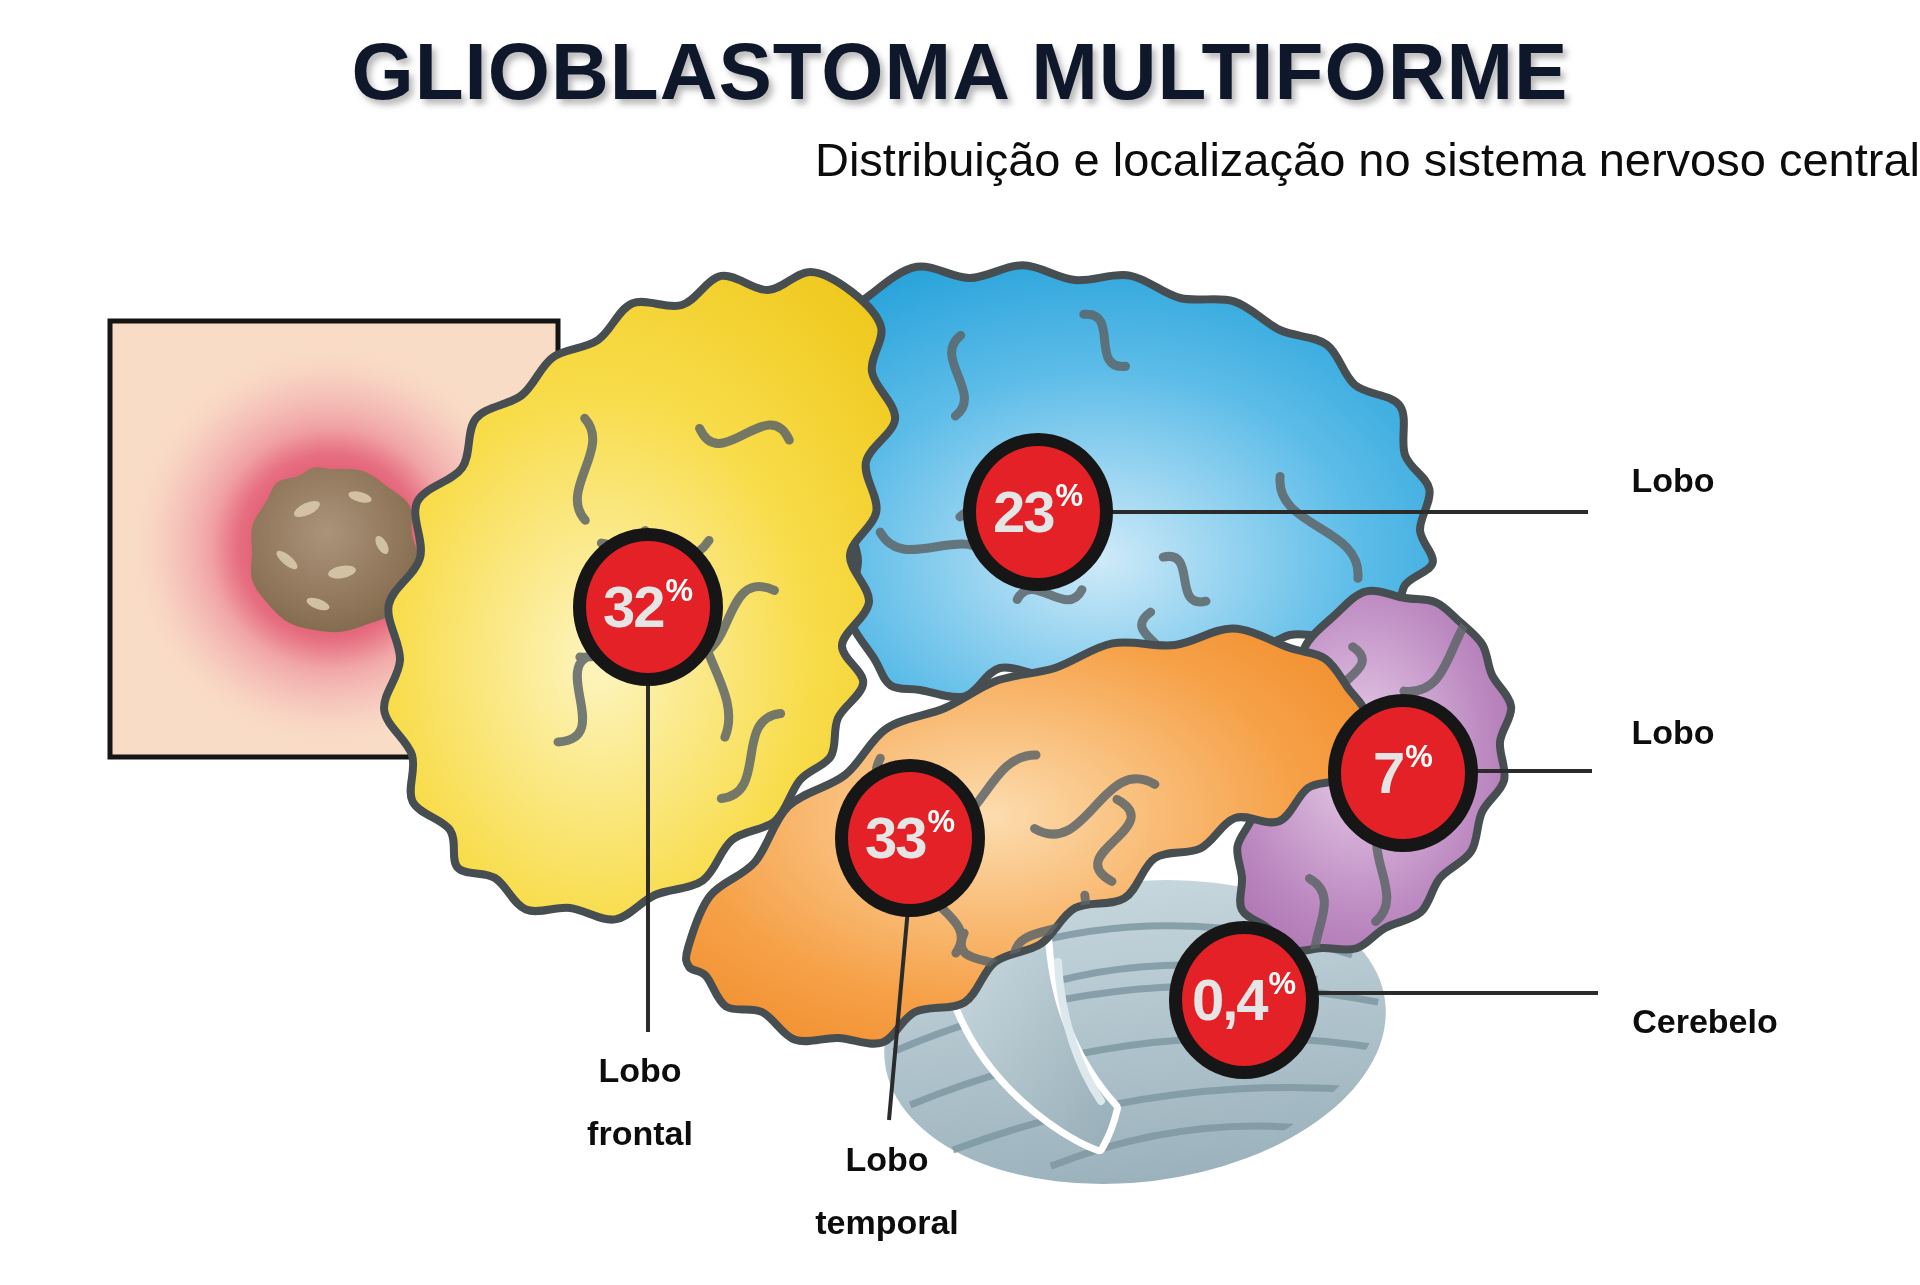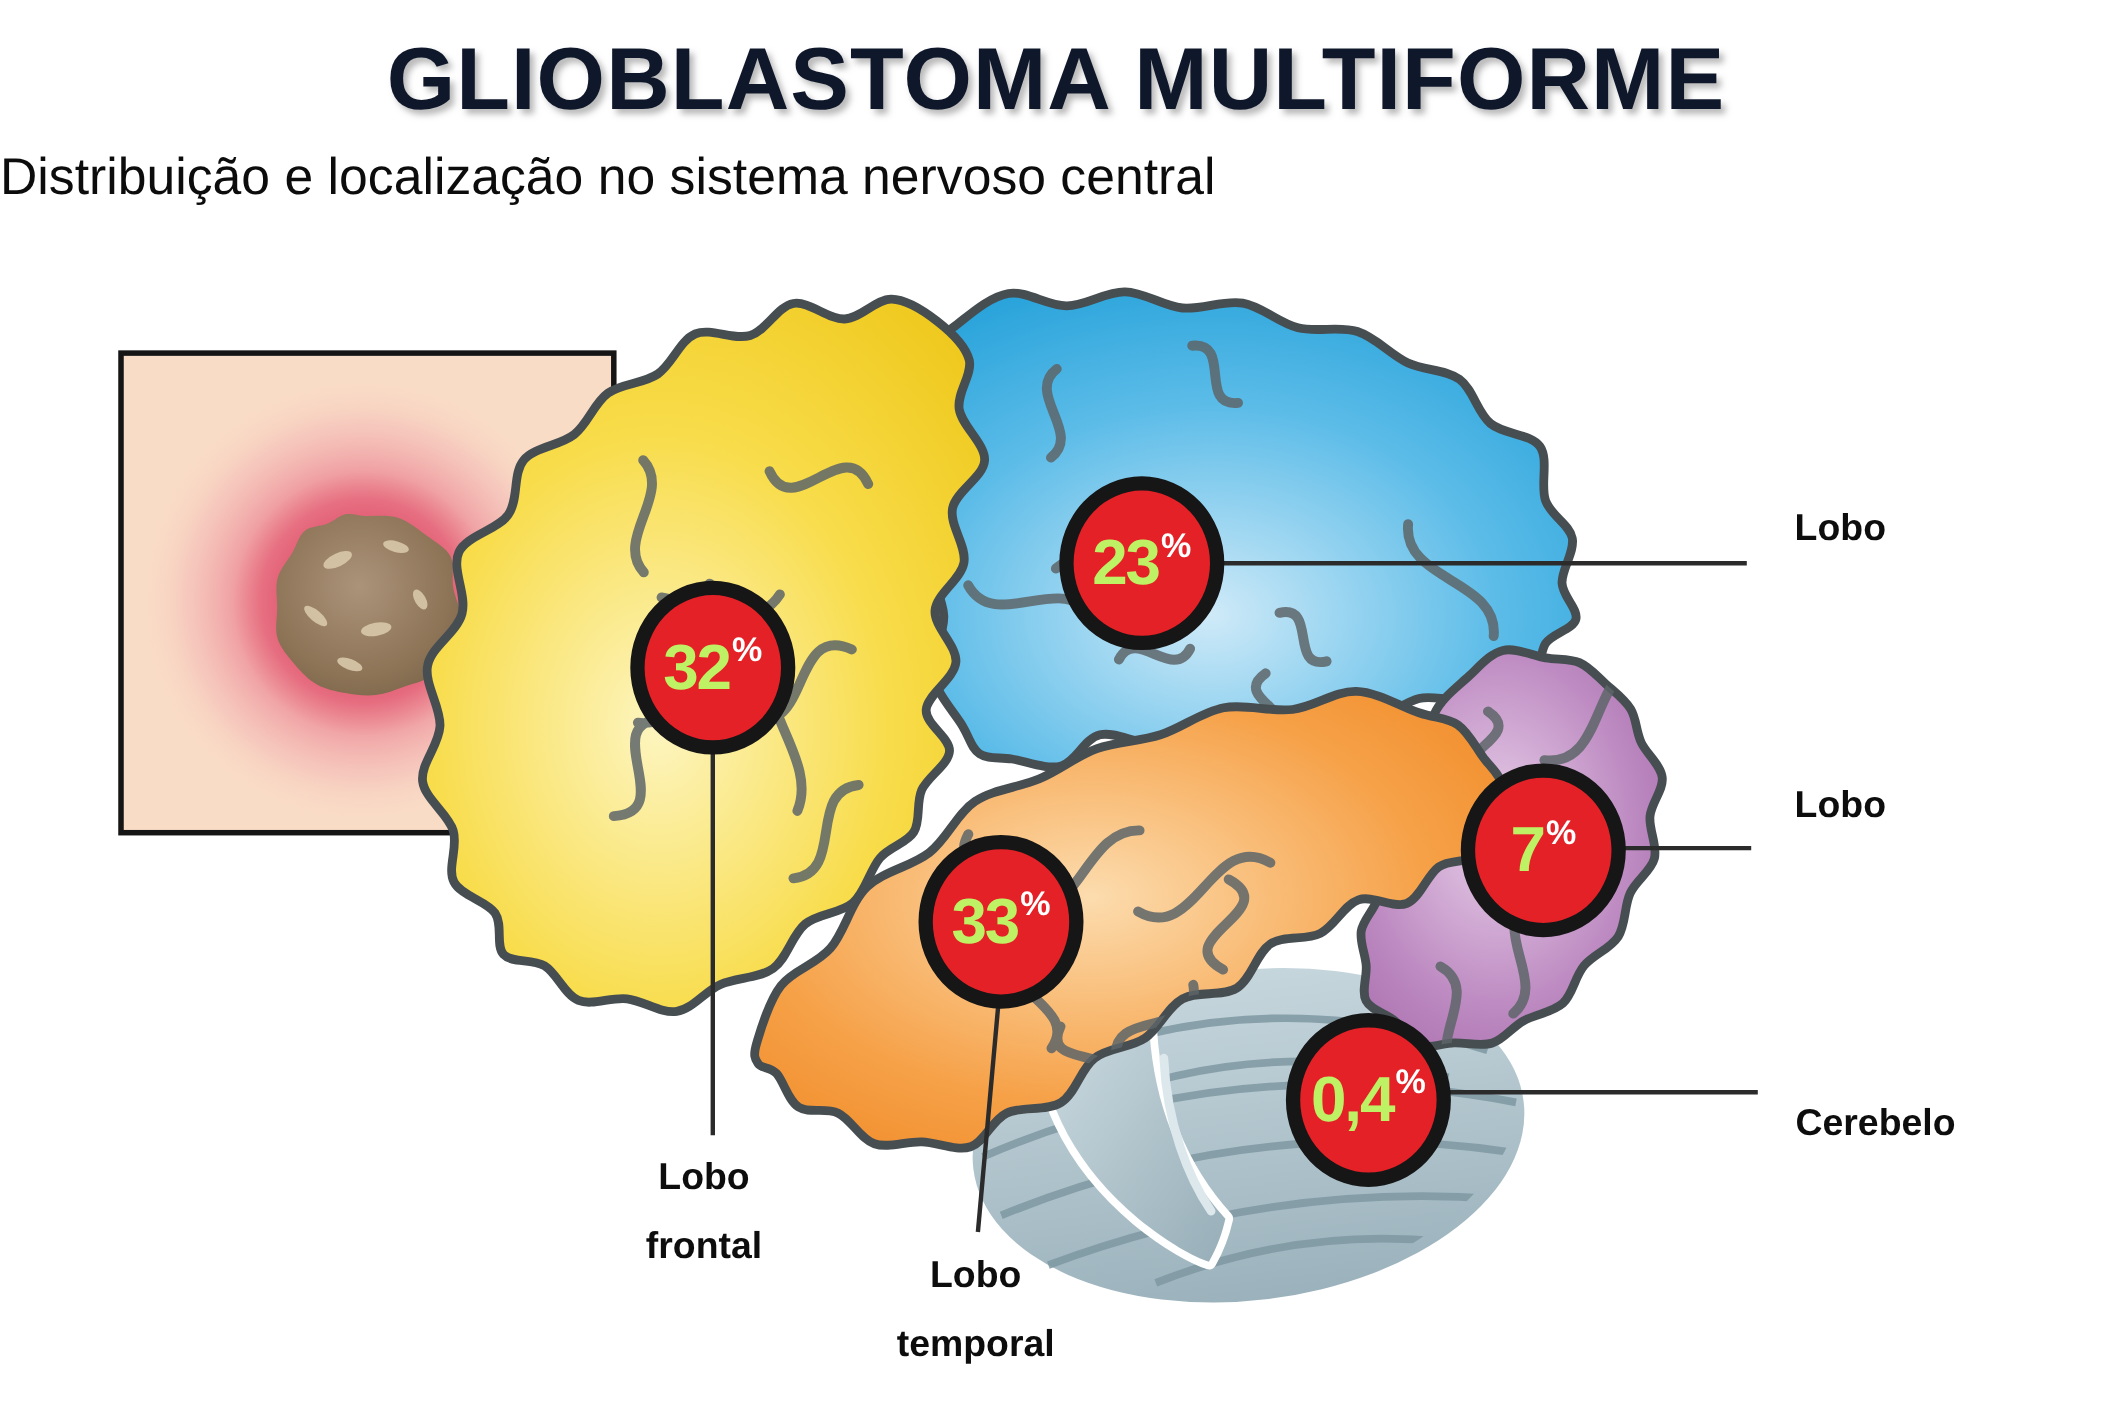--- a/index.html
+++ b/index.html
@@ -3,27 +3,27 @@
 <meta charset="utf-8">
 <style>
   html,body{margin:0;padding:0;background:#ffffff;}
   .stage{position:relative;width:1920px;height:1285px;background:#ffffff;overflow:hidden;
          font-family:"Liberation Sans",sans-serif;}
   #brain-svg{position:absolute;left:0;top:0;width:1920px;height:1285px;}
 
   .title{position:absolute;left:0;top:26px;width:1920px;text-align:center;
          font-size:80px;font-weight:bold;letter-spacing:1px;color:#0f172a;
          text-shadow:4px 5px 6px rgba(125,125,125,0.55);}
-  .subtitle{position:absolute;left:0;top:132px;width:1920px;text-align:left;
+  .subtitle{position:absolute;left:0;top:132px;width:1920px;text-align:right;
          font-size:47px;font-weight:400;color:#0c0c0c;}
 
   .marker{position:absolute;width:124px;height:132px;border:13px solid #161616;
           border-radius:50%;background:#e32126;display:flex;align-items:center;
           justify-content:center;box-sizing:content-box;}
-  .marker .val{color:#bef264;font-size:58px;font-weight:bold;letter-spacing:-2px;line-height:1;}
+  .marker .val{color:#e5e5e5;font-size:58px;font-weight:bold;letter-spacing:-2px;line-height:1;}
   .marker .unit{color:#ffffff;font-size:31px;font-weight:bold;line-height:1;
                 transform:translateY(-17px);margin-left:2px;}
 
   .lobe-label{position:absolute;width:400px;text-align:center;color:#0d0d0d;
               font-size:34px;line-height:63px;font-weight:600;}
   .lobe-label span{display:block;}
   .lobe-label span:empty{display:none;}
 </style>
 </head>
 <body>

